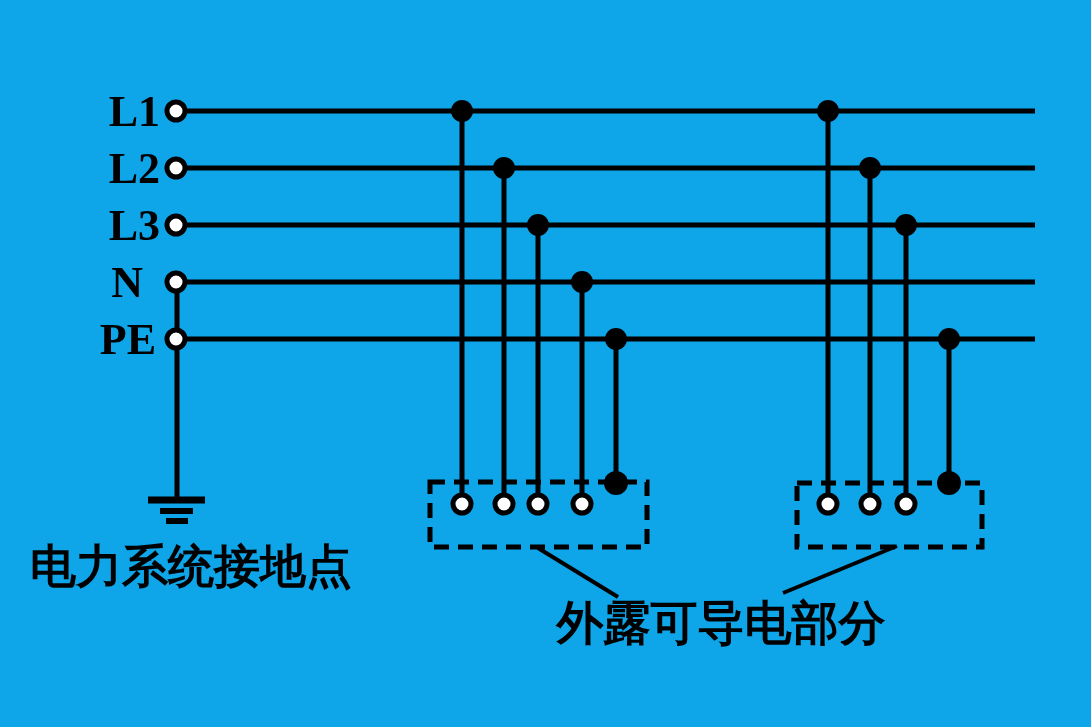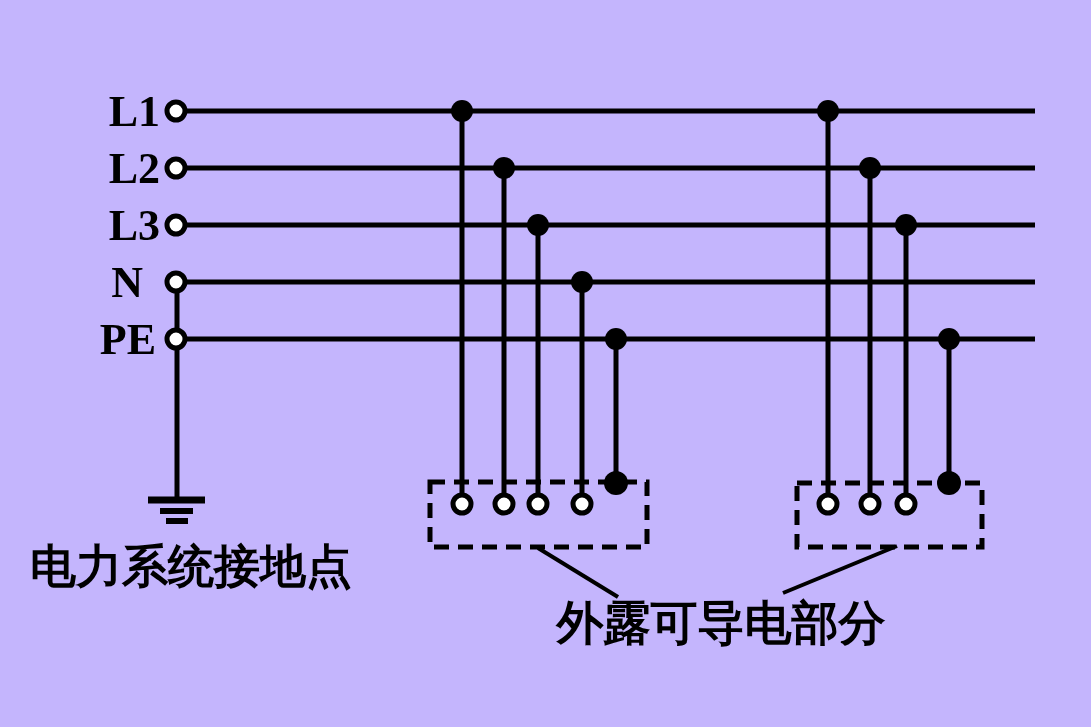--- a/index.html
+++ b/index.html
@@ -5,21 +5,21 @@
   html, body {
     margin: 0;
     padding: 0;
     background: #ffffff;
     font-family: "Liberation Sans", sans-serif;
   }
   .stage {
     position: relative;
     width: 1091px;
     height: 727px;
-    background: #c4b5fd;
+    background: #0ea5e9;
     overflow: hidden;
   }
   svg.diagram {
     position: absolute;
     left: 0;
     top: 0;
   }
   .bus-label {
     font-family: "Liberation Serif", "DejaVu Serif", serif;
     font-weight: bold;

